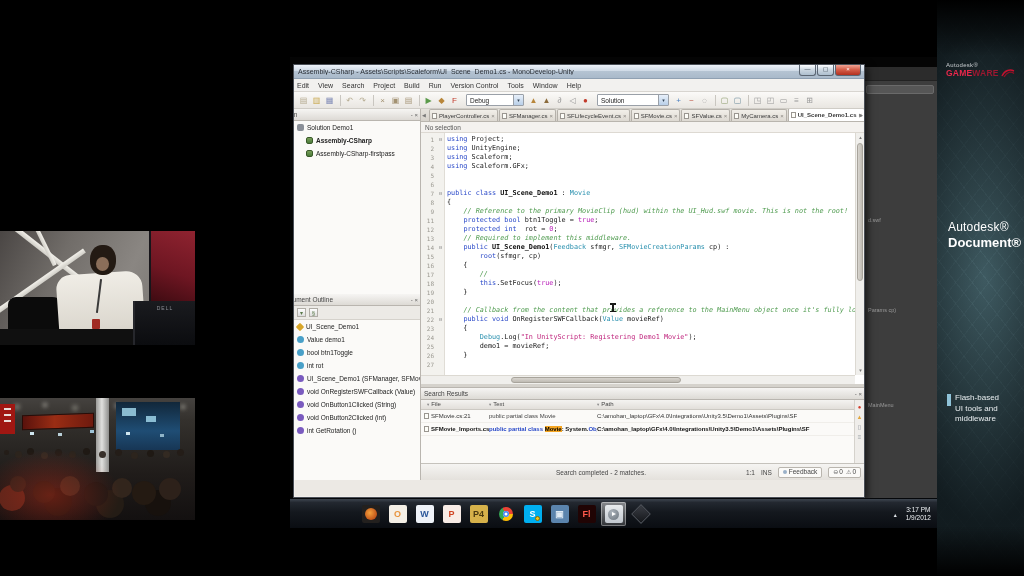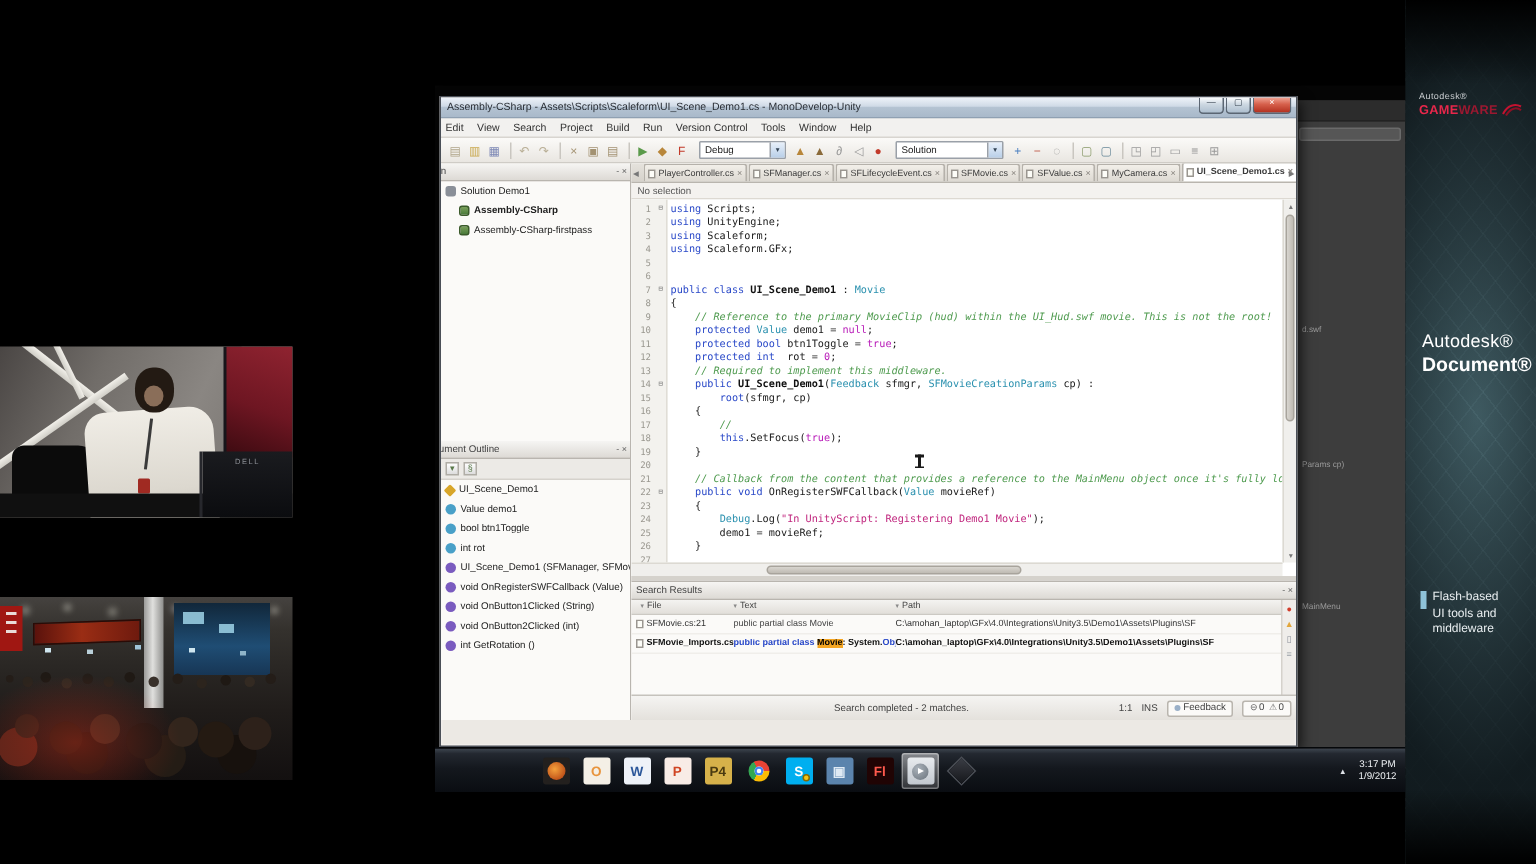--- a/index.html
+++ b/index.html
@@ -452,30 +452,29 @@
               <span class="fic"></span>
               <span>UI_Scene_Demo1.cs</span>
               <span class="tx-close">×</span>
             </div>
             <span class="tabscroll tsr">▶</span>
         </div>
         <div class="crumb">No selection</div>
         <div class="editor">
           <div class="gutter-bg"></div>
           <div class="code-scroll" id="code">
-              <div class="cl"><span class="ln">1</span><span class="fold has">⊟</span><span class="ct"><span class="k">using</span><span class="p"> Scripts;</span></span></div>
+              <div class="cl"><span class="ln">1</span><span class="fold has">⊟</span><span class="ct"><span class="k">using</span><span class="p"> Project;</span></span></div>
               <div class="cl"><span class="ln">2</span><span class="fold"></span><span class="ct"><span class="k">using</span><span class="p"> UnityEngine;</span></span></div>
               <div class="cl"><span class="ln">3</span><span class="fold"></span><span class="ct"><span class="k">using</span><span class="p"> Scaleform;</span></span></div>
               <div class="cl"><span class="ln">4</span><span class="fold"></span><span class="ct"><span class="k">using</span><span class="p"> Scaleform.GFx;</span></span></div>
               <div class="cl"><span class="ln">5</span><span class="fold"></span><span class="ct"></span></div>
               <div class="cl"><span class="ln">6</span><span class="fold"></span><span class="ct"></span></div>
               <div class="cl"><span class="ln">7</span><span class="fold has">⊟</span><span class="ct"><span class="k">public</span><span class="p"> </span><span class="k">class</span><span class="p"> </span><span class="d">UI_Scene_Demo1</span><span class="p"> : </span><span class="t">Movie</span></span></div>
               <div class="cl"><span class="ln">8</span><span class="fold"></span><span class="ct"><span class="p">{</span></span></div>
               <div class="cl"><span class="ln">9</span><span class="fold"></span><span class="ct"><span class="p">    </span><span class="c">// Reference to the primary MovieClip (hud) within the UI_Hud.swf movie. This is not the root!</span></span></div>
-              <div class="cl"><span class="ln">10</span><span class="fold"></span><span class="ct"><span class="p">    </span><span class="k">protected</span><span class="p"> </span><span class="t">Value</span><span class="p"> demo1 = </span><span class="l">null</span><span class="p">;</span></span></div>
               <div class="cl"><span class="ln">11</span><span class="fold"></span><span class="ct"><span class="p">    </span><span class="k">protected</span><span class="p"> </span><span class="k">bool</span><span class="p"> btn1Toggle = </span><span class="l">true</span><span class="p">;</span></span></div>
               <div class="cl"><span class="ln">12</span><span class="fold"></span><span class="ct"><span class="p">    </span><span class="k">protected</span><span class="p"> </span><span class="k">int</span><span class="p">  rot = </span><span class="l">0</span><span class="p">;</span></span></div>
               <div class="cl"><span class="ln">13</span><span class="fold"></span><span class="ct"><span class="p">    </span><span class="c">// Required to implement this middleware.</span></span></div>
               <div class="cl"><span class="ln">14</span><span class="fold has">⊟</span><span class="ct"><span class="p">    </span><span class="k">public</span><span class="p"> </span><span class="d">UI_Scene_Demo1</span><span class="p">(</span><span class="t">Feedback</span><span class="p"> sfmgr, </span><span class="t">SFMovieCreationParams</span><span class="p"> cp) :</span></span></div>
               <div class="cl"><span class="ln">15</span><span class="fold"></span><span class="ct"><span class="p">        </span><span class="k">root</span><span class="p">(sfmgr, cp)</span></span></div>
               <div class="cl"><span class="ln">16</span><span class="fold"></span><span class="ct"><span class="p">    {</span></span></div>
               <div class="cl"><span class="ln">17</span><span class="fold"></span><span class="ct"><span class="p">        </span><span class="c">//</span></span></div>
               <div class="cl"><span class="ln">18</span><span class="fold"></span><span class="ct"><span class="p">        </span><span class="k">this</span><span class="p">.SetFocus(</span><span class="l">true</span><span class="p">);</span></span></div>
               <div class="cl"><span class="ln">19</span><span class="fold"></span><span class="ct"><span class="p">    }</span></span></div>
               <div class="cl"><span class="ln">20</span><span class="fold"></span><span class="ct"></span></div>

